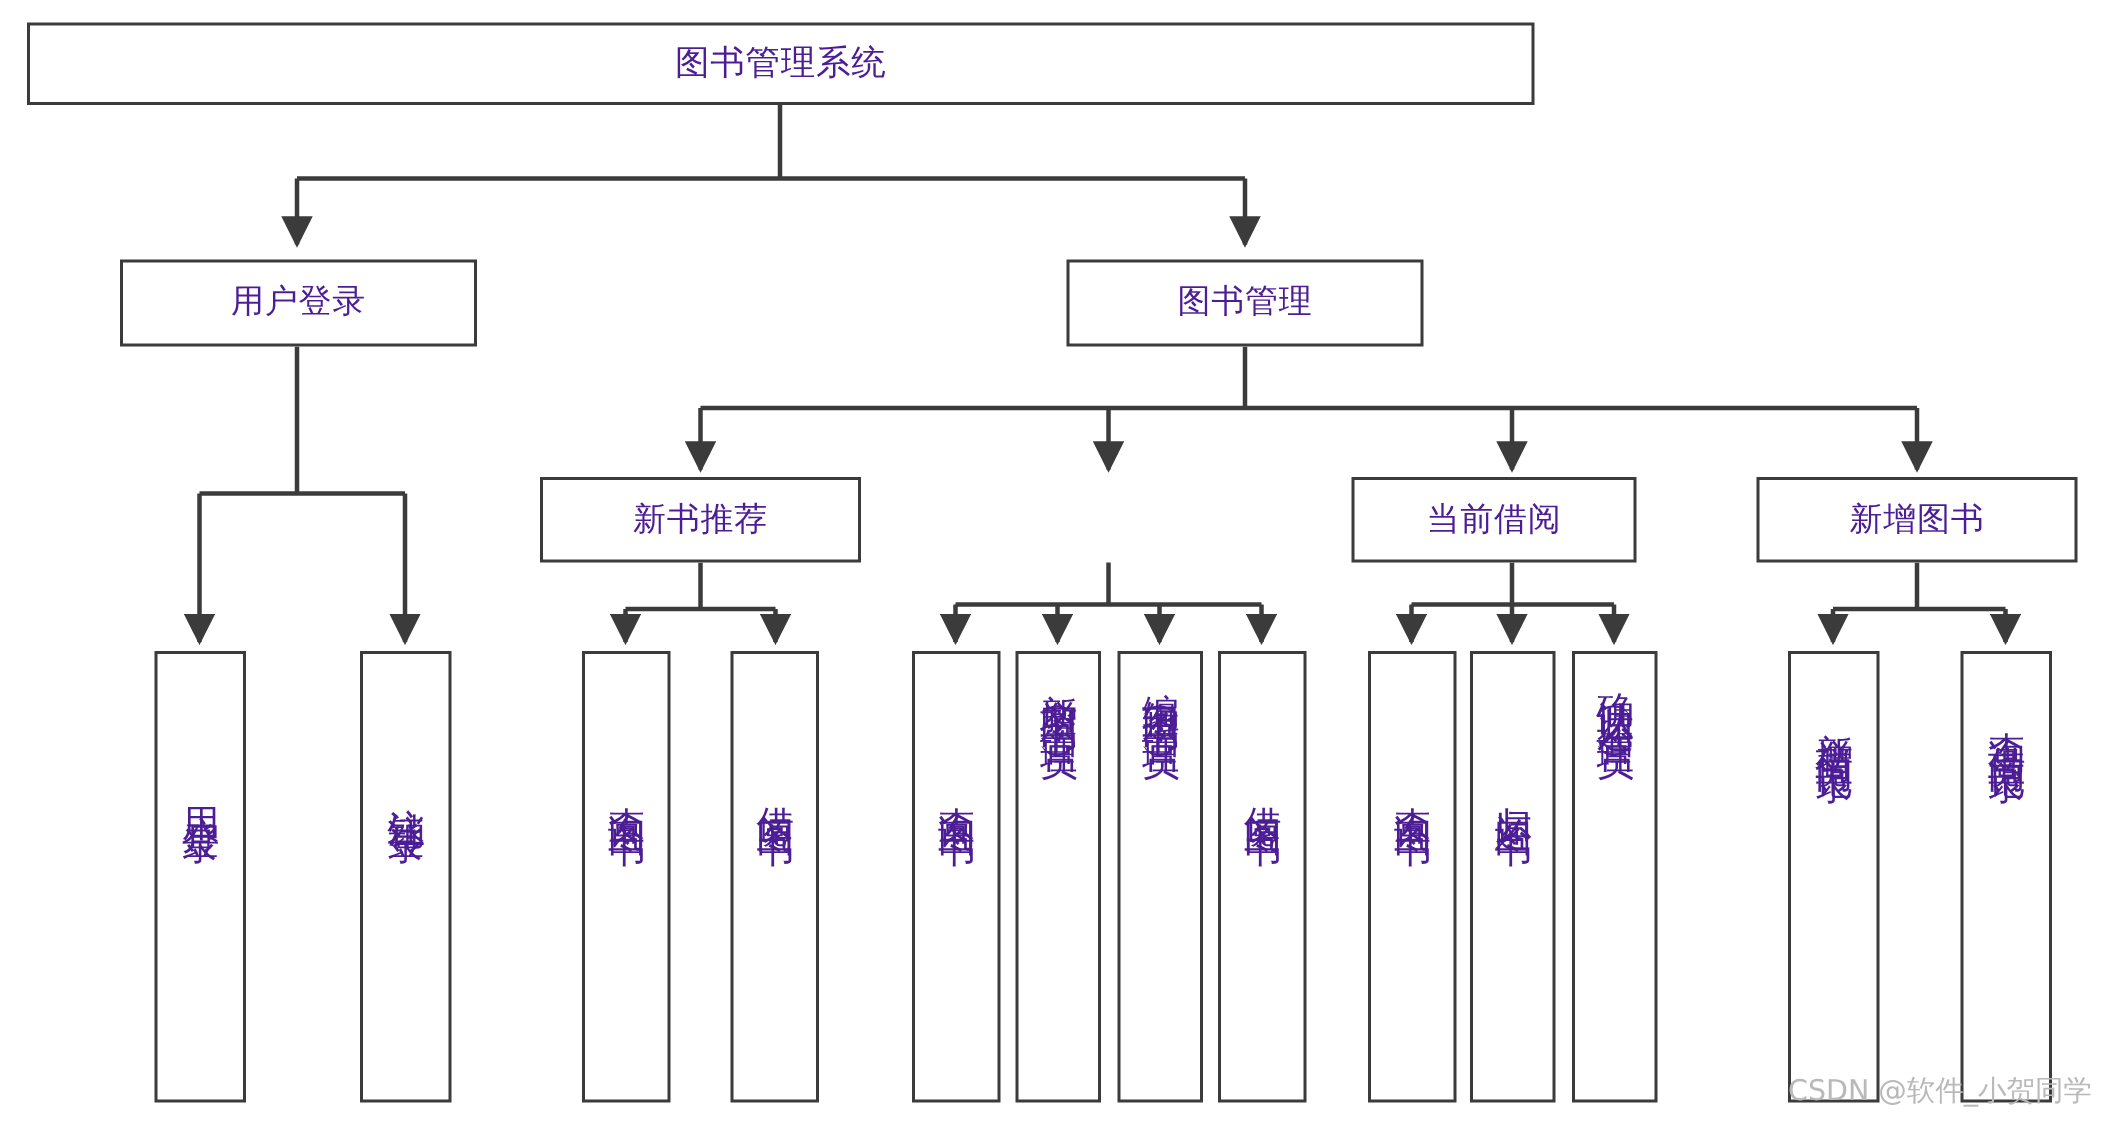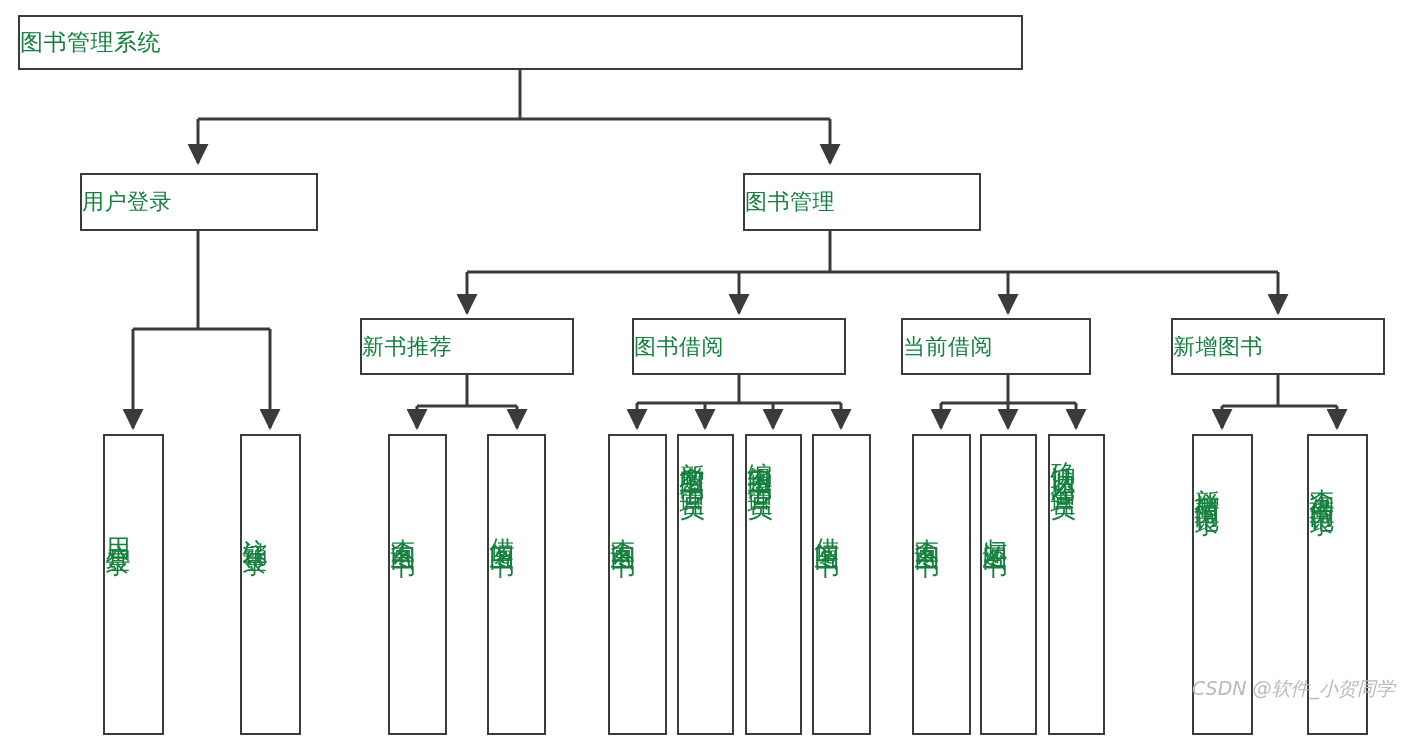--- a/index.html
+++ b/index.html
@@ -26,22 +26,22 @@
     height: 747px;
     pointer-events: none;
   }
   .node {
     position: absolute;
     box-sizing: border-box;
     background: #ffffff;
     border: 2px solid #3b3b3b;
     display: flex;
     align-items: center;
-    justify-content: flex-start;
-    color: #15803d;
+    justify-content: center;
+    color: #4c1d95;
     z-index: 2;
   }
   .node .label {
     display: block;
     text-align: center;
     letter-spacing: 0.5px;
     line-height: 1.25;
     white-space: nowrap;
   }
   
@@ -130,31 +130,28 @@
   </svg>
 
   <div class="node horiz root" style="left:18px; top:15px; width:1005px; height:55px;">
     <span class="label">图书管理系统</span>
   </div>
 
   <div class="node horiz" style="left:80px; top:173px; width:238px; height:58px;">
     <span class="label">用户登录</span>
   </div>
 
-  <div class="node horiz" style="left:711px; top:173px; width:238px; height:58px;margin-left:32px;">
+  <div class="node horiz" style="left:711px; top:173px; width:238px; height:58px;">
     <span class="label">图书管理</span>
   </div>
 
   <div class="node horiz" style="left:360px; top:318px; width:214px; height:57px;">
     <span class="label">新书推荐</span>
   </div>
 
-  <div class="node horiz" style="left:632px; top:318px; width:214px; height:57px;">
-    <span class="label">图书借阅</span>
-  </div>
 
   <div class="node horiz" style="left:901px; top:318px; width:190px; height:57px;">
     <span class="label">当前借阅</span>
   </div>
 
   <div class="node horiz" style="left:1171px; top:318px; width:214px; height:57px;">
     <span class="label">新增图书</span>
   </div>
 
   <div class="node vert" style="left:103px; top:434px; width:61px; height:301px; padding-top:82px;">
@@ -202,15 +199,15 @@
   </div>
 
   <div class="node vert" style="left:1192px; top:434px; width:61px; height:301px; padding-top:32px;">
     <span class="label">新增借阅记录</span>
   </div>
 
   <div class="node vert" style="left:1307px; top:434px; width:61px; height:301px; padding-top:32px;">
     <span class="label">查询借阅记录</span>
   </div>
 
-  <div class="watermark" style="left:1192px; top:676px;font-style:italic;">CSDN @软件_小贺同学</div>
+  <div class="watermark" style="left:1192px; top:714px;">CSDN @软件_小贺同学</div>
 
 </div>
 
 </body></html>

